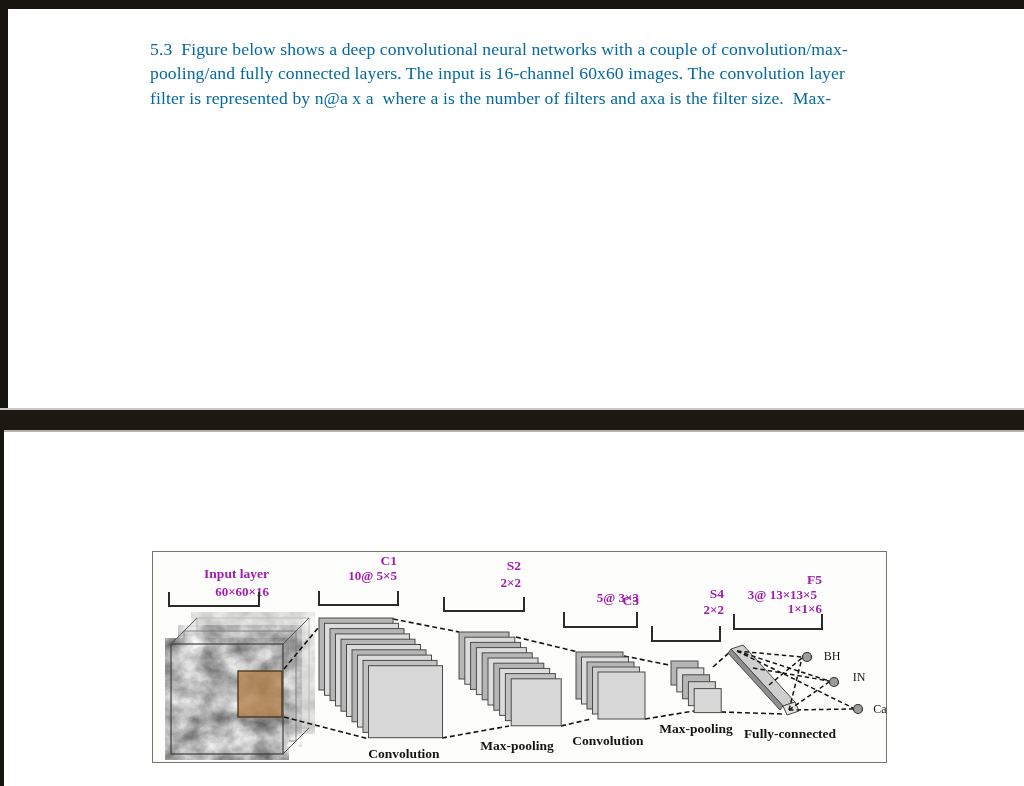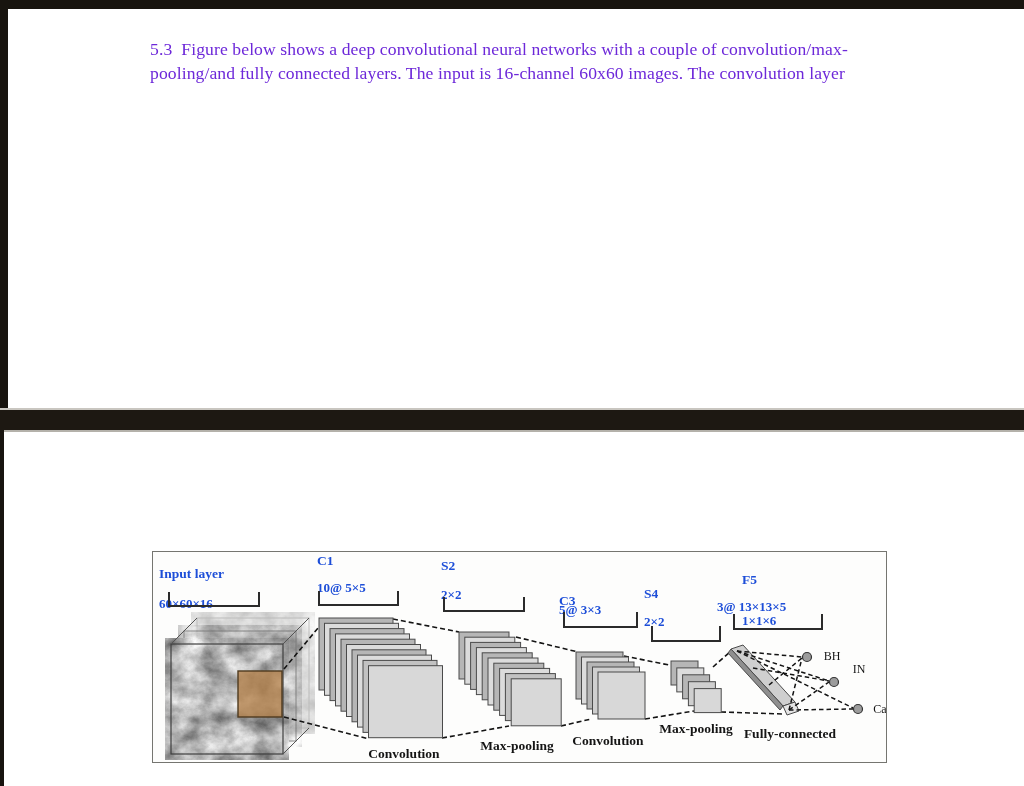--- a/index.html
+++ b/index.html
@@ -9,47 +9,48 @@
   }
   .abs{position:absolute;}
   
   .top-bar{left:0;top:0;width:1024px;height:9px;background:#18140f;}
   .left-bar-top{left:0;top:0;width:8px;height:410px;background:#18140f;}
   .band-hair-top{left:0;top:408px;width:1024px;height:2px;background:#c9c6c0;}
   .divider-band{left:0;top:410px;width:1024px;height:20px;background:#1d1812;}
   .band-hair-bot{left:0;top:430px;width:1024px;height:2px;background:#b4b1aa;}
   .left-bar-bottom{left:0;top:430px;width:4px;height:356px;background:#18140f;}
   
-  .question{left:150px;top:37px;width:745px;color:#6d28d9;}
+  .question{left:150px;top:37px;width:745px;color:#0369a1;}
   .qline{font-size:17.6px;line-height:24.4px;white-space:pre;letter-spacing:0.1px;}
   
   .figure-box{left:152px;top:551px;width:733px;height:210px;border:1px solid #757570;background:#fdfdfc;overflow:hidden;}
   .fig-svg{left:0;top:0;width:733px;height:210px;}
-  .lbl{color:#1d4ed8;font-weight:bold;text-align:left;white-space:pre;}
+  .lbl{color:#a21caf;font-weight:bold;text-align:right;white-space:pre;}
   .col-title{font-size:13.5px;line-height:15px;}
-  .col-spec{font-size:13px;line-height:15px;margin-top:12px;}
+  .col-spec{font-size:13px;line-height:15px;}
   .bracket{border-left:2px solid #2b2b2b;border-right:2px solid #2b2b2b;border-bottom:2px solid #2b2b2b;}
   .op-lbl{font-size:13.5px;line-height:15px;font-weight:bold;color:#151515;text-align:center;white-space:pre;}
   .out-lbl{font-size:12px;line-height:14px;font-weight:normal;color:#151515;text-align:center;white-space:pre;}
 </style>
 </head>
 <body>
 
 <div class="screen">
 
   <div class="abs top-bar"></div>
   <div class="abs left-bar-top"></div>
   <div class="abs band-hair-top"></div>
   <div class="abs divider-band"></div>
   <div class="abs band-hair-bot"></div>
   <div class="abs left-bar-bottom"></div>
 
   <div class="abs question">
     <div class="qline">5.3  Figure below shows a deep convolutional neural networks with a couple of convolution/max-</div>
     <div class="qline">pooling/and fully connected layers. The input is 16-channel 60x60 images. The convolution layer</div>
+    <div class="qline">filter is represented by n@a x a  where a is the number of filters and axa is the filter size.  Max-</div>
   </div>
 
   <div class="abs figure-box">
 
     <svg class="abs fig-svg" viewBox="0 0 733 210">
       <defs>
         <filter id="tex" x="-5%" y="-5%" width="110%" height="110%">
           <feTurbulence type="fractalNoise" baseFrequency="0.04 0.05" numOctaves="5" seed="11"></feTurbulence>
           <feColorMatrix type="saturate" values="0"></feColorMatrix>
           <feComponentTransfer>
@@ -185,17 +186,17 @@
     <div class="abs lbl col-spec" style="left:589px;top:49px;width:80px;">1×1×6</div>
     <div class="abs bracket" style="left:580px;top:62px;width:86px;height:14px;"></div>
 
     <div class="abs op-lbl" style="left:201px;top:194px;width:100px;">Convolution</div>
     <div class="abs op-lbl" style="left:314px;top:186px;width:100px;">Max-pooling</div>
     <div class="abs op-lbl" style="left:405px;top:181px;width:100px;">Convolution</div>
     <div class="abs op-lbl" style="left:493px;top:169px;width:100px;">Max-pooling</div>
     <div class="abs op-lbl" style="left:577px;top:174px;width:120px;">Fully-connected</div>
 
     <div class="abs out-lbl" style="left:664px;top:97px;width:30px;">BH</div>
-    <div class="abs out-lbl" style="left:691px;top:110px;width:30px;">IN</div>
+    <div class="abs out-lbl" style="left:691px;top:118px;width:30px;">IN</div>
     <div class="abs out-lbl" style="left:712px;top:150px;width:30px;">Ca</div>
   </div>
 
 </div>
 
 </body></html>

